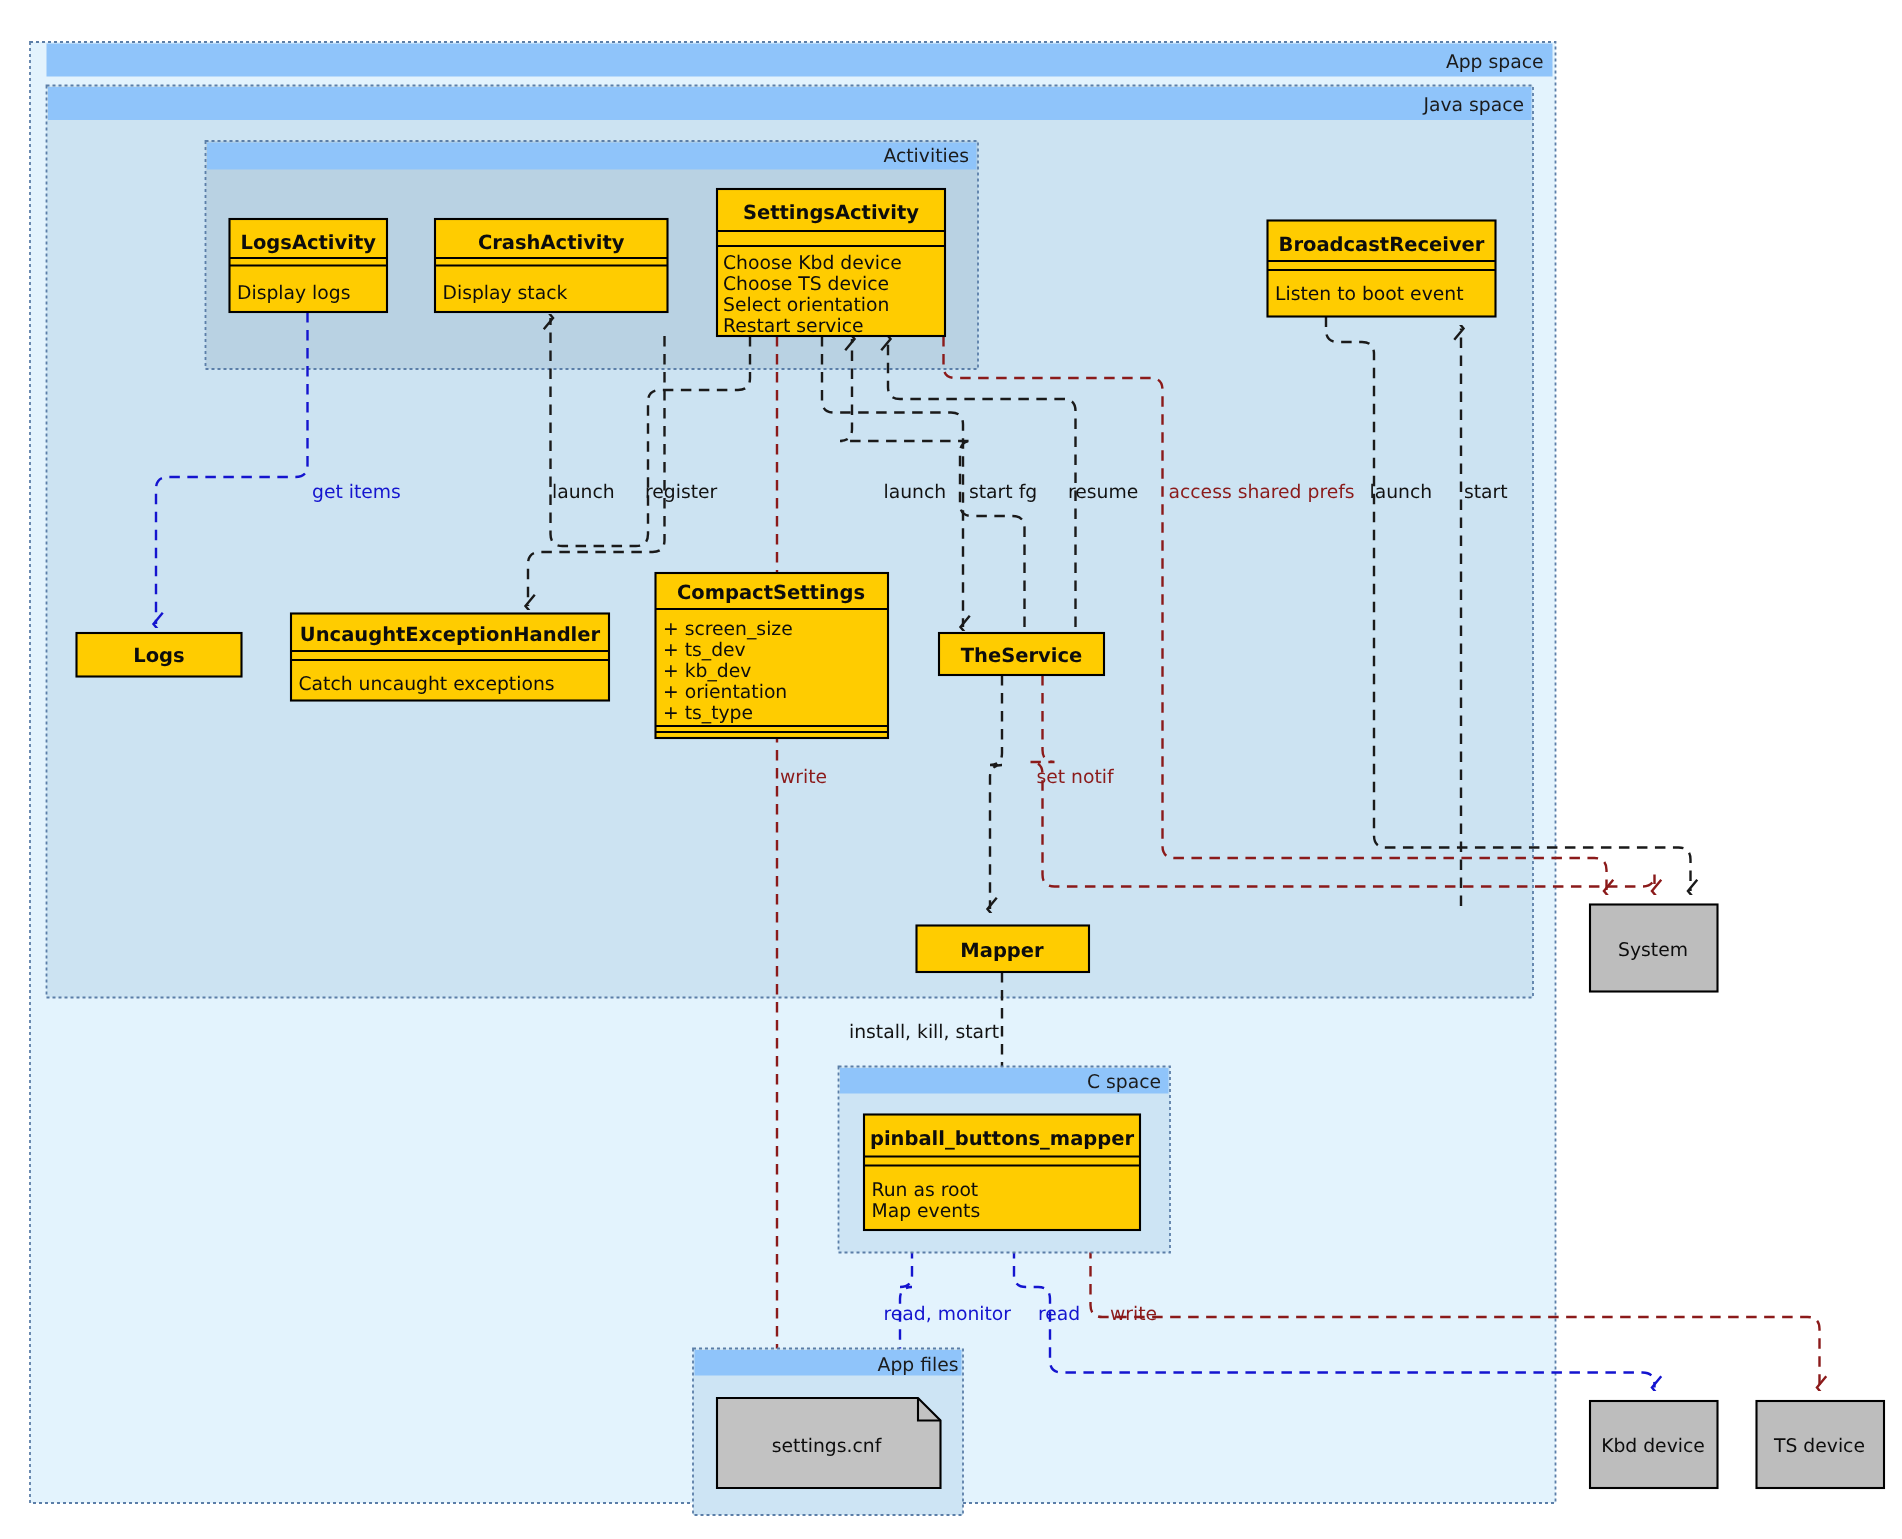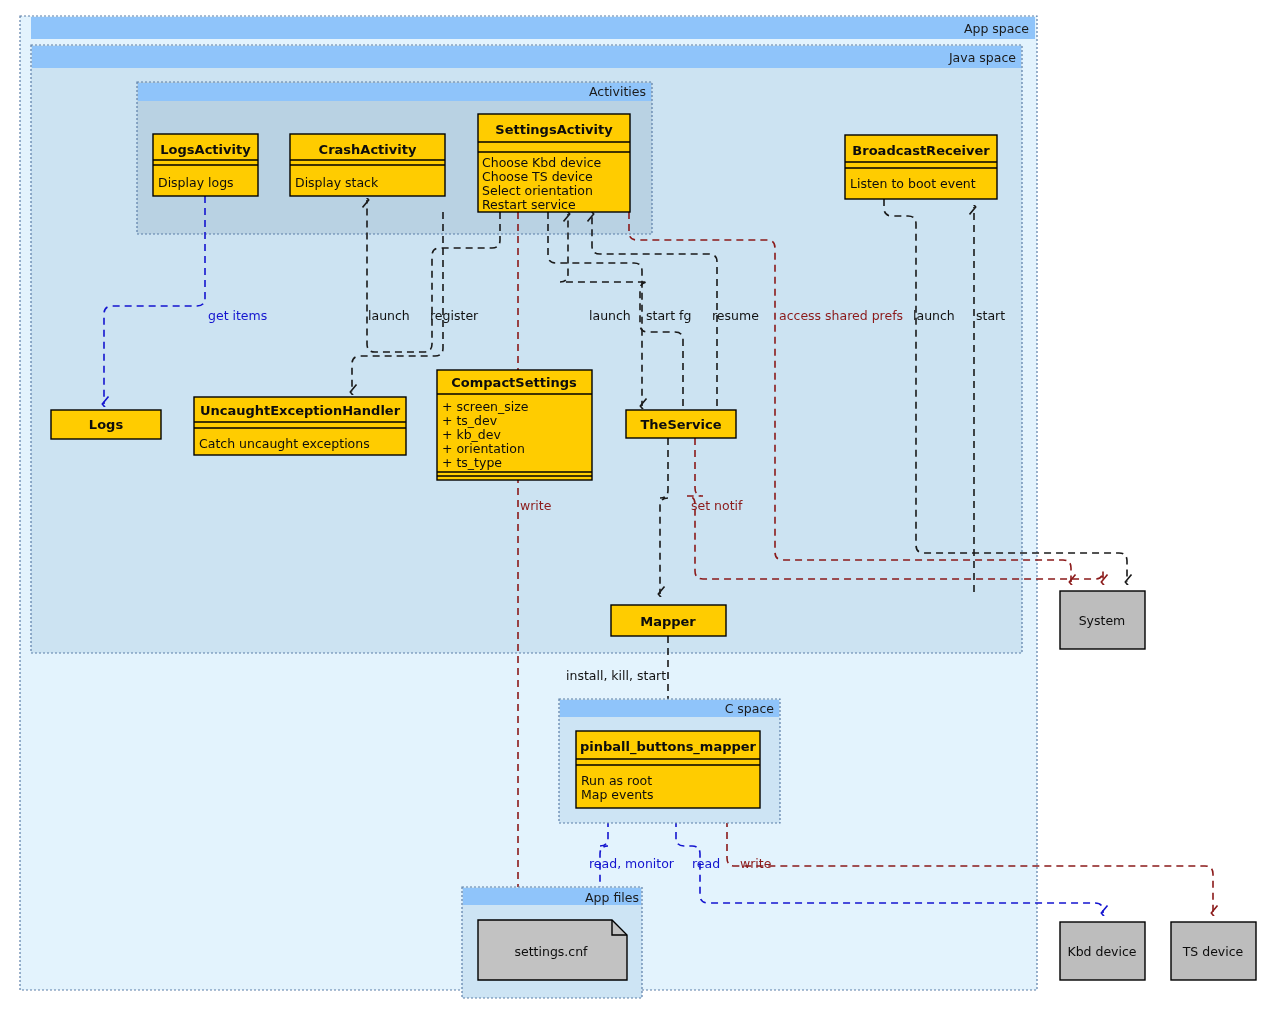--- a/index.html
+++ b/index.html
@@ -1,18 +1,18 @@
 <!DOCTYPE html>
 <html><head>
 <meta charset="utf-8">
 <style>
   html,body{margin:0;padding:0;background:#ffffff;}
   body{width:1268px;height:1026px;overflow:hidden;
        font-family:"DejaVu Sans","Liberation Sans",sans-serif;}
-  #stage{position:relative;width:1268px;height:818px;}
+  #stage{position:relative;width:1268px;height:818px;margin-top:12px;}
   svg#diagram{position:absolute;left:0;top:0;width:1268px;height:1026px;}
   .pkg-title{font-size:12.5px;fill:#1b1b1b;}
   .cls-title{font-size:13px;font-weight:bold;fill:#0d0d0d;}
   .cls-line{font-size:12.5px;fill:#0d0d0d;}
   .node-title{font-size:12.5px;fill:#0d0d0d;}
   .edge-label{font-size:12.5px;}
   .lbl-black{fill:#121212;}
   .lbl-blue{fill:#1414cf;}
   .lbl-red{fill:#8b1a1a;}
   .ln{fill:none;stroke-width:1.6;stroke-dasharray:7 5;}

